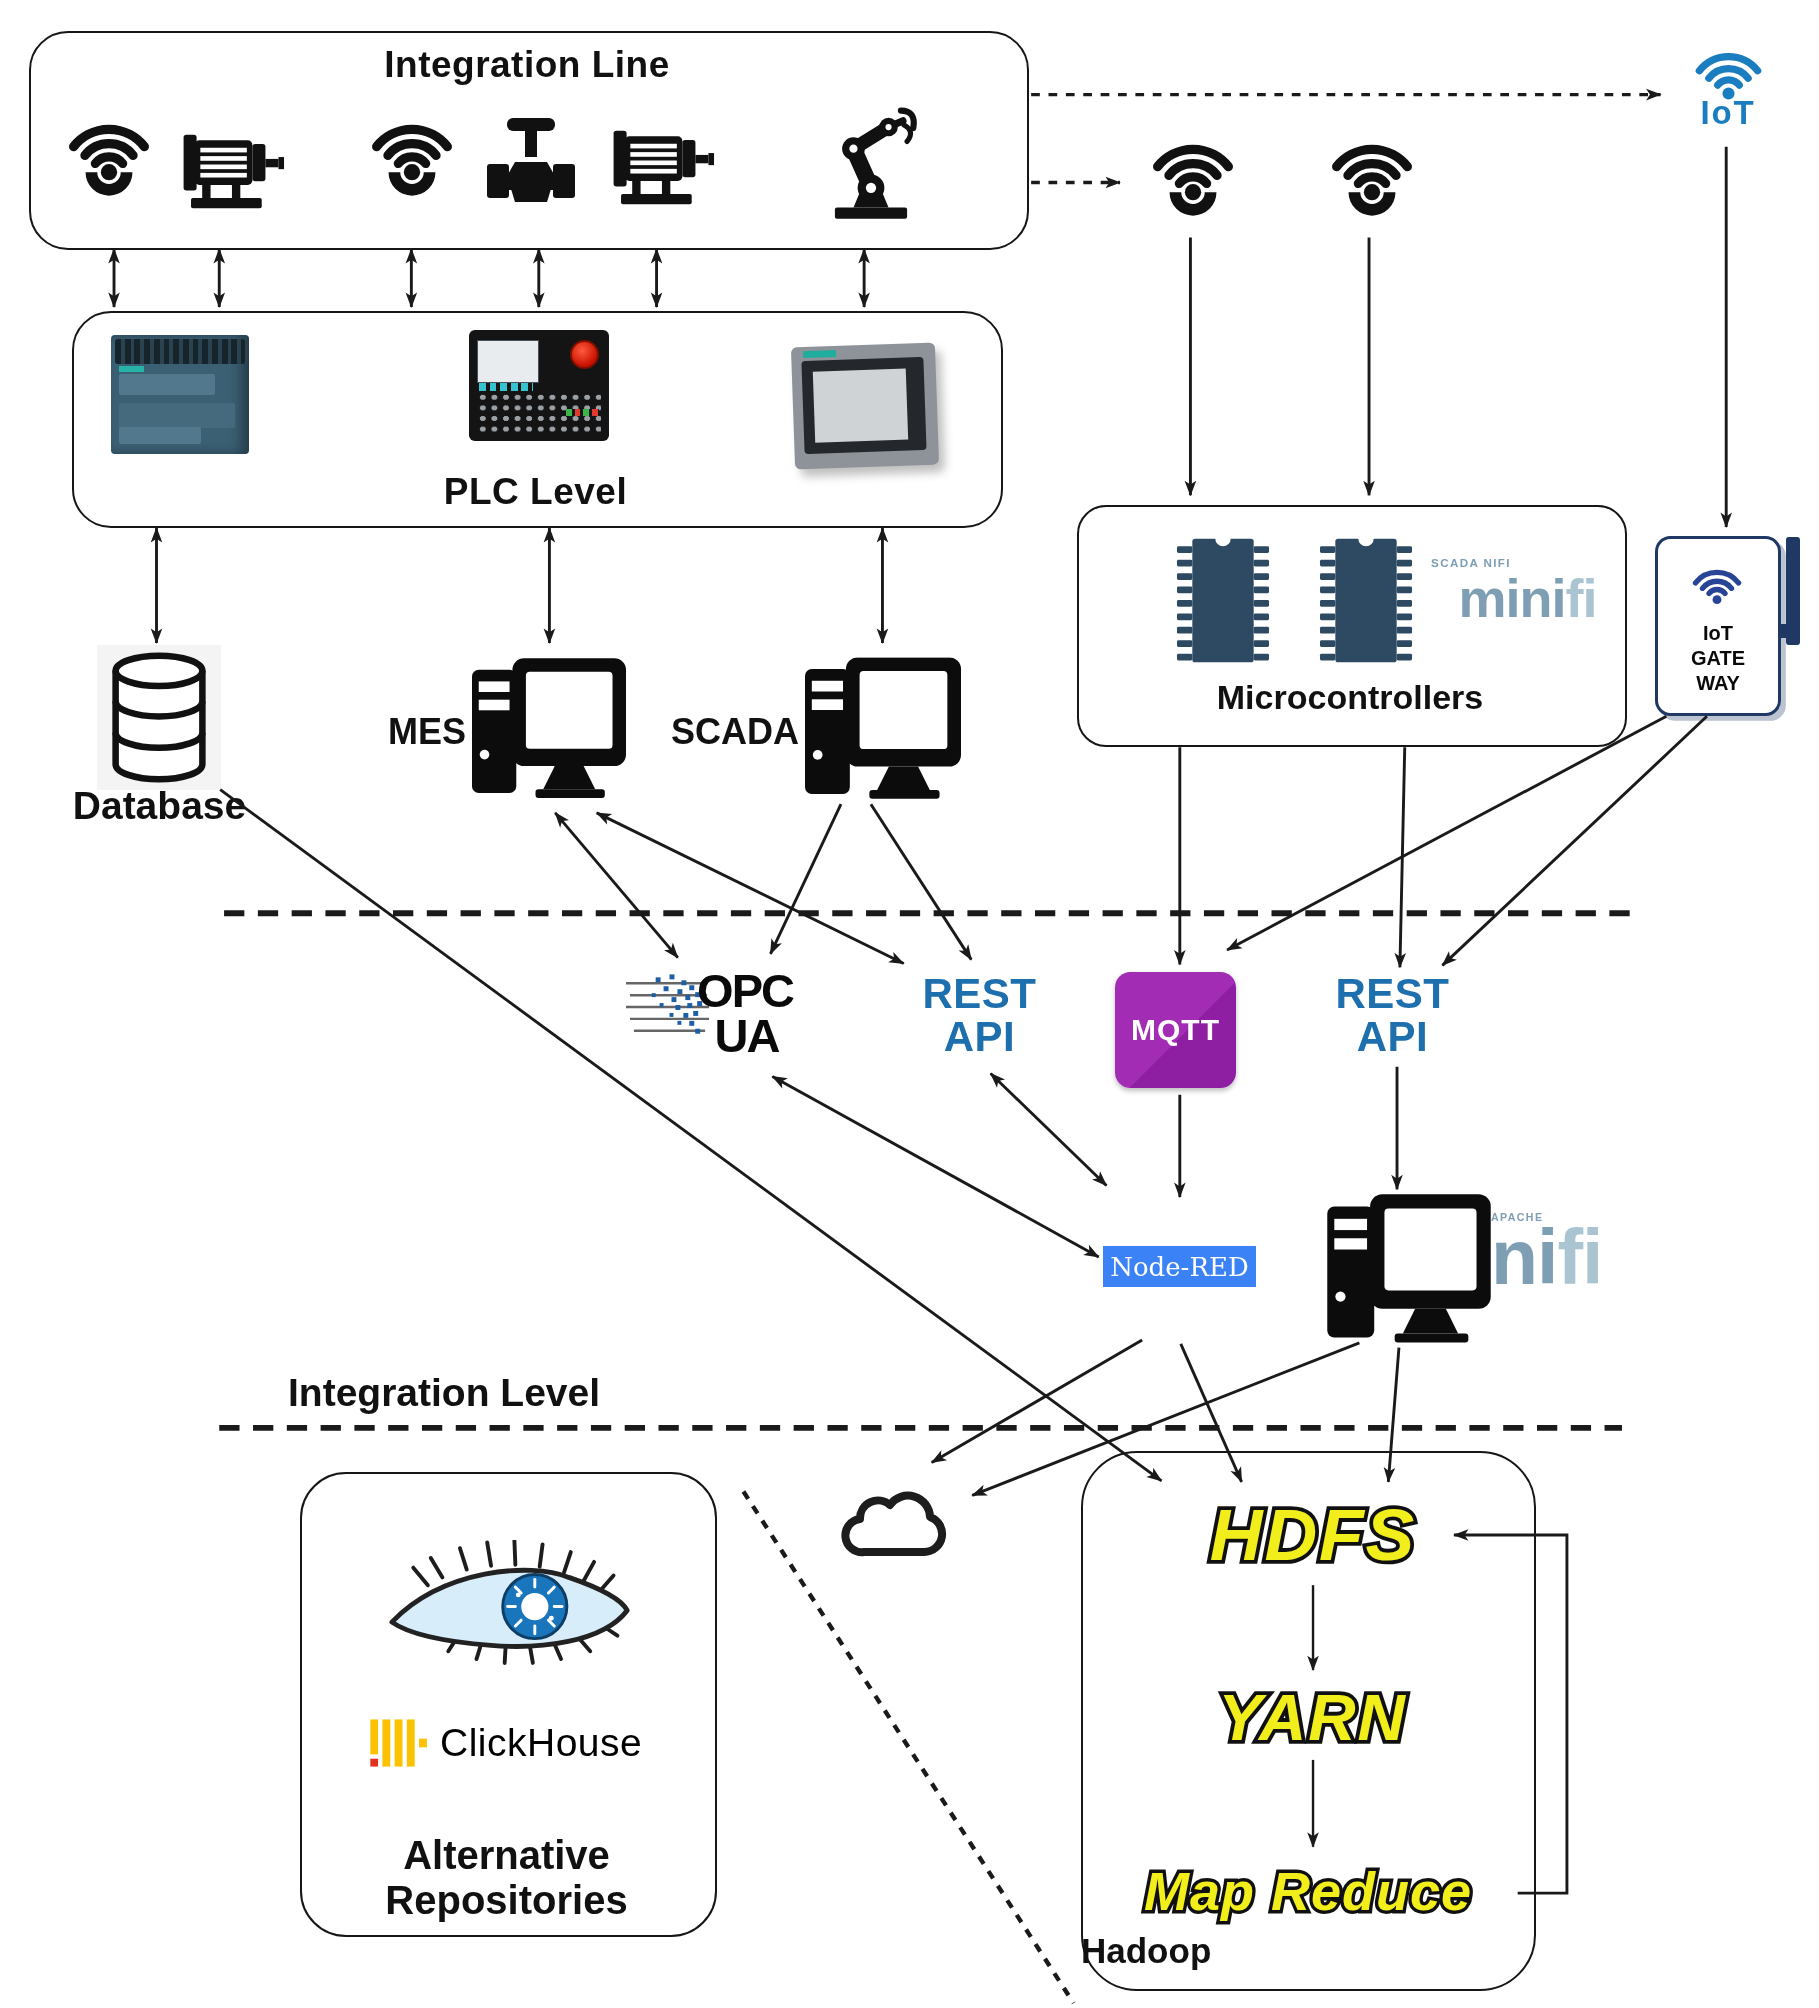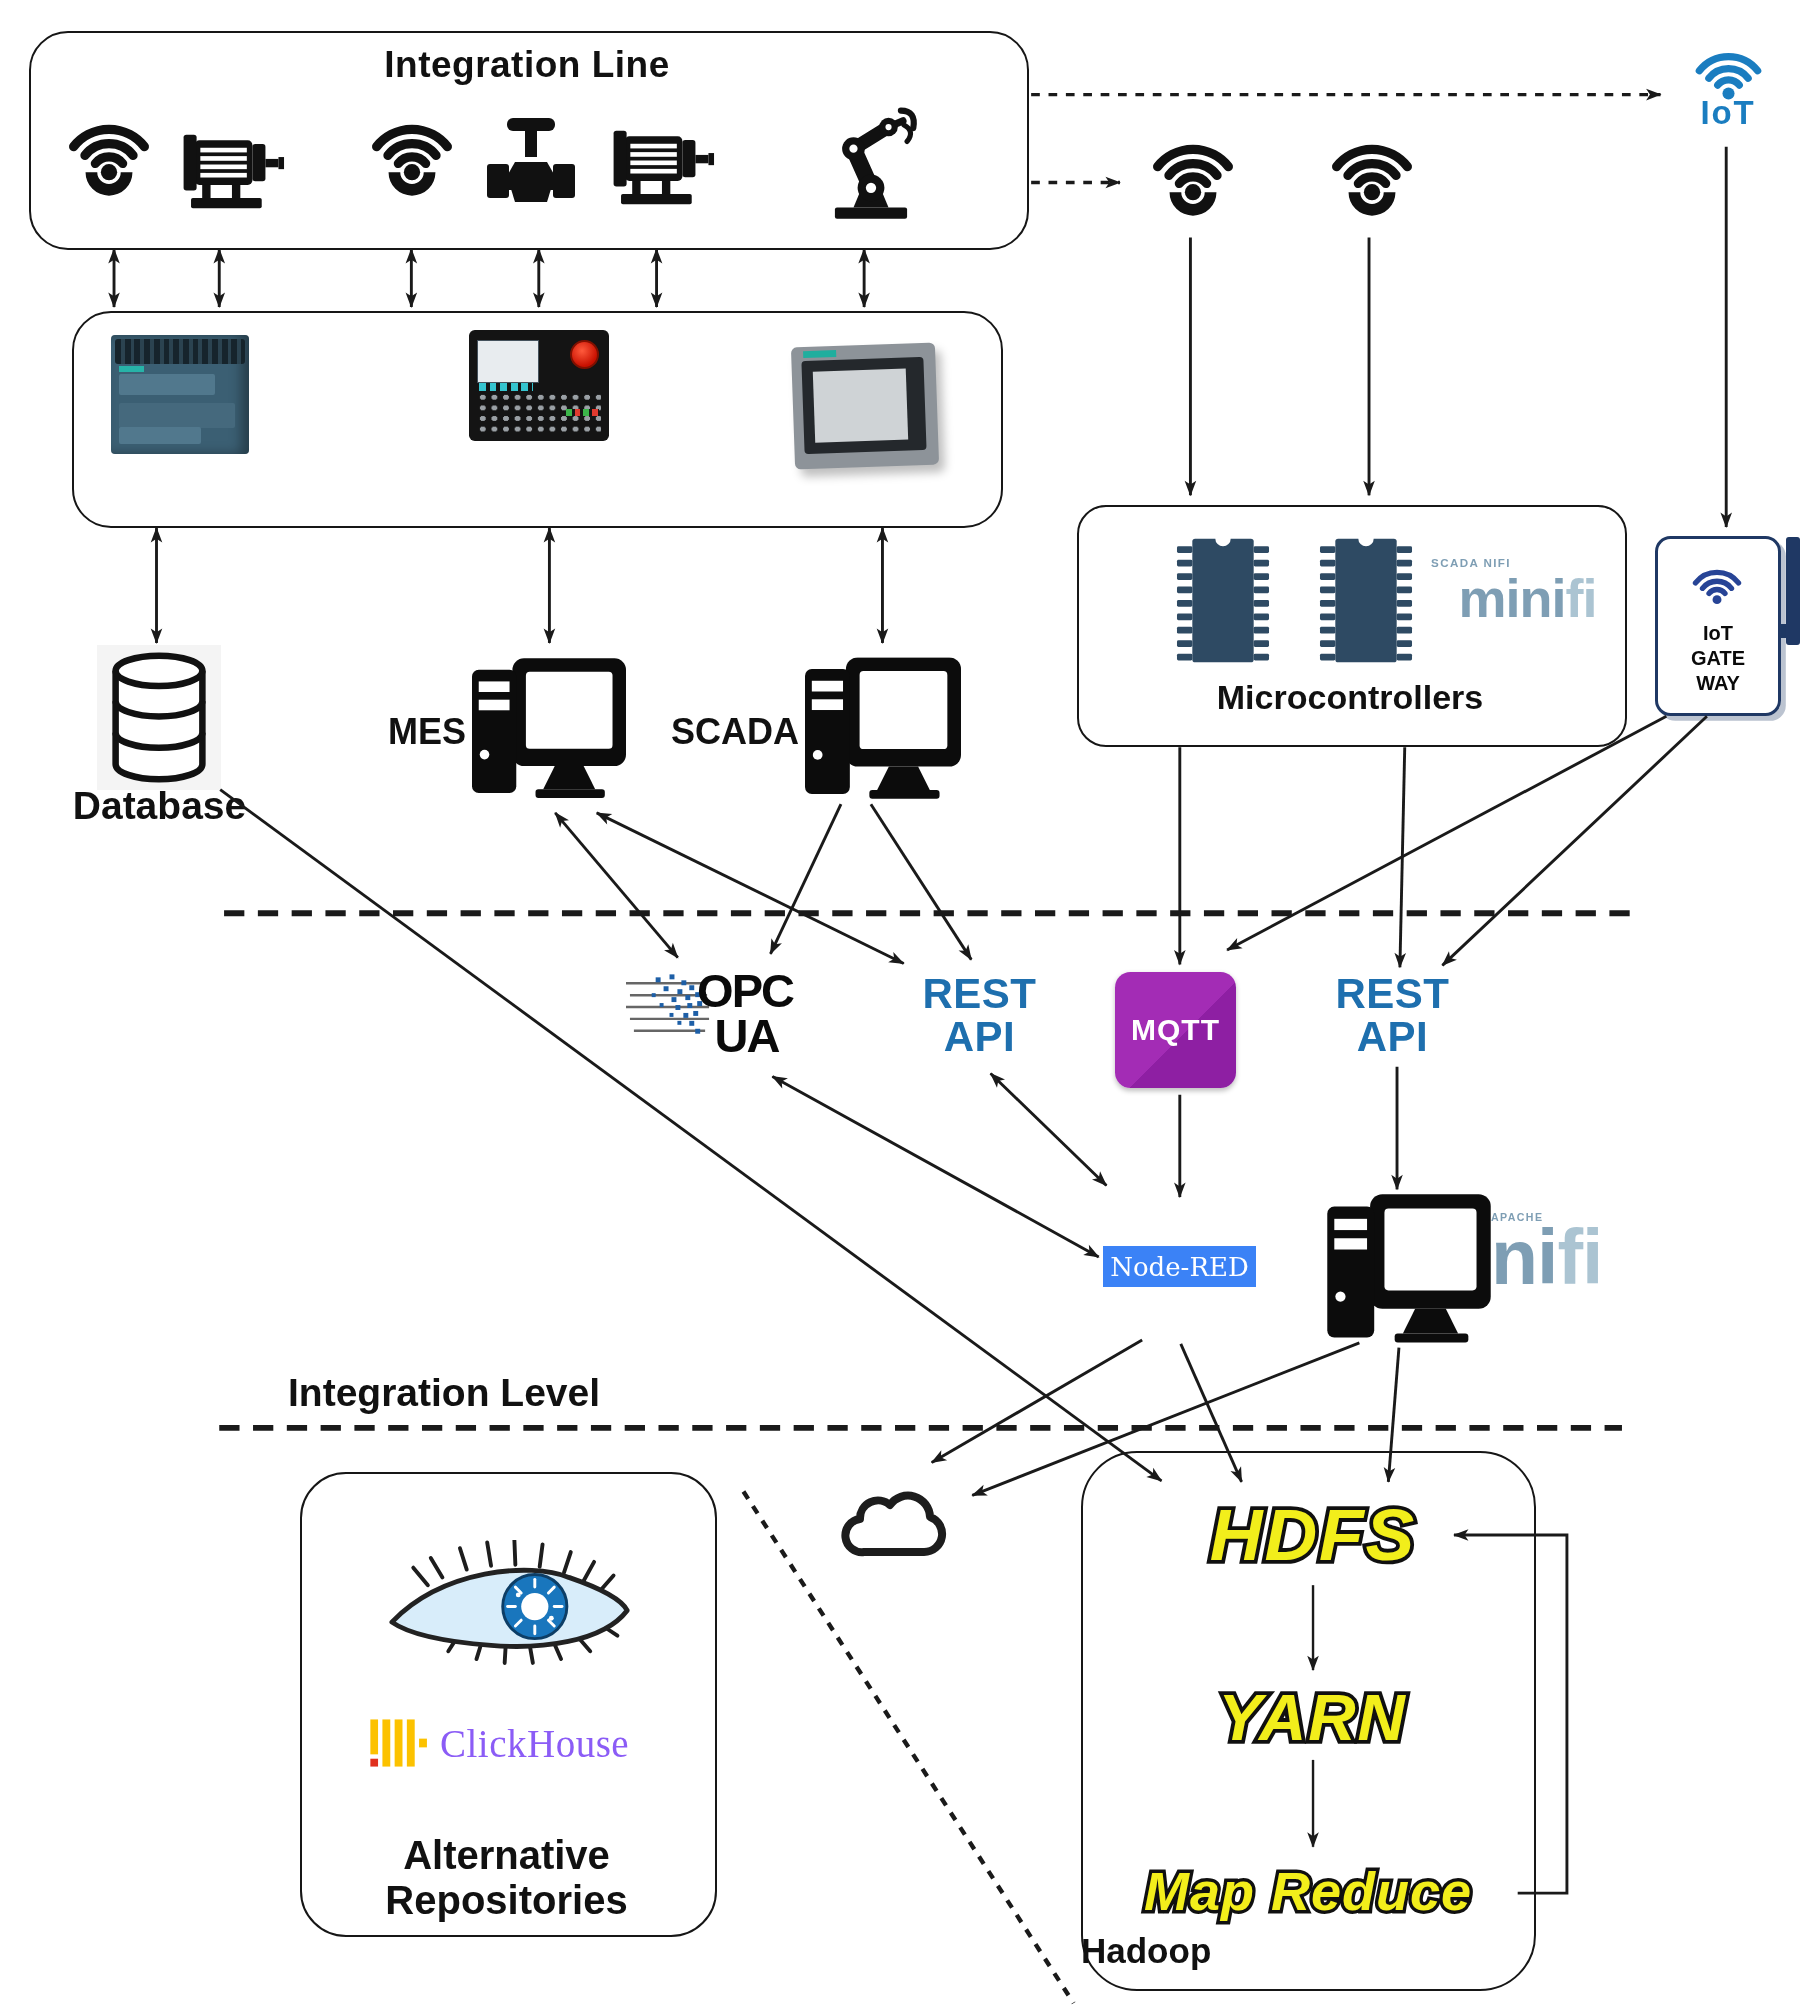--- a/index.html
+++ b/index.html
@@ -21,21 +21,21 @@
   .nodered-box{position:absolute;background:#3b82f6;color:#fff;display:flex;align-items:center;
                justify-content:center;font-family:"DejaVu Serif",serif;font-size:26px;z-index:3;}
   .steel{color:#7e9eb4;}
   .steel-light{color:#abc4d2;}
   .gateway{position:absolute;width:120px;height:174px;border:3.9px solid #1f3864;border-radius:15.4px;
            background:#fff;z-index:3;box-shadow:4.8px 4.8px 0 rgba(31,56,100,.30);}
   .gw-text{position:absolute;left:0;top:82px;width:100%;text-align:center;font-weight:700;
            font-size:20px;line-height:1.26;color:#0a0a0a;}
   .iot-blue{color:#1a7dc0;}
   .navy{color:#274496;}
-  .ch-text{font-size:39px;color:#8b5cf6;letter-spacing:0.5px;font-family:Liberation Serif, serif;}
+  .ch-text{font-size:39px;color:#000000;letter-spacing:0.5px;}
   .alt-lbl{font-weight:700;font-size:40px;text-align:center;line-height:1.12;}
   .hadoop-lbl{font-weight:700;font-size:35px;text-align:left;}
   .mini-small{font-weight:700;font-size:11.6px;letter-spacing:1.4px;}
   .mini-word{font-weight:700;font-size:54px;letter-spacing:-1px;line-height:1;text-align:center;}
   .nifi-word{font-weight:700;font-size:77px;letter-spacing:-1px;line-height:1;}
   .apache-small{font-weight:700;font-size:10.6px;letter-spacing:1.4px;}
   
   .plc-dev{position:absolute;background:#3b5f73;border-radius:3.9px;box-shadow:inset -7.7px 0 11.6px rgba(0,0,0,.35);}
   .plc-dev .vents{position:absolute;left:3.9px;top:3.9px;right:3.9px;height:25px;background:
       repeating-linear-gradient(90deg,#16242c 0 5.8px,#2b4350 5.8px 9.7px);border-radius:2.9px;}
@@ -272,20 +272,21 @@
     </svg>
 
   <div class="abs node" style="left:1676px;top:42px;width:104px;text-align:center;">
     <svg class="iot-blue" style="color:#1a7dc0" width="89" height="58" viewBox="0 0 92 60">
         <use href="#arcs-dot"></use>
       </svg>
     <div class="iot-blue" style="font-weight:700;font-size:33px;margin-top:-9.7px;letter-spacing:1.9px;">IoT</div>
   </div>
 
   <div class="rbox node" style="left:72px;top:311px;width:927px;height:213px;"></div>
+  <div class="abs title-lbl node" style="left:72px;top:471px;width:927px;">PLC Level</div>
   <div class="plc-dev node" style="left:111px;top:335px;width:138px;height:119px;">
     <div class="vents"></div>
       <div class="tag"></div>
       <div class="row1"></div>
       <div class="row2"></div>
       <div class="row3"></div>
   </div>
   <div class="cnc node" style="left:469px;top:330px;width:140px;height:111px;">
     <div class="screen"></div>
       <div class="estop"></div>

